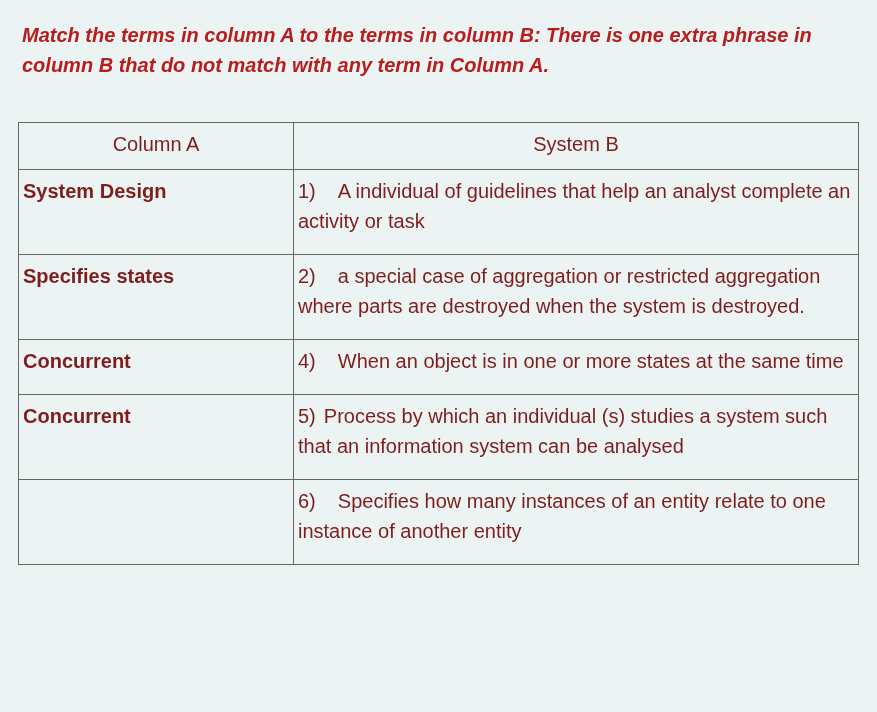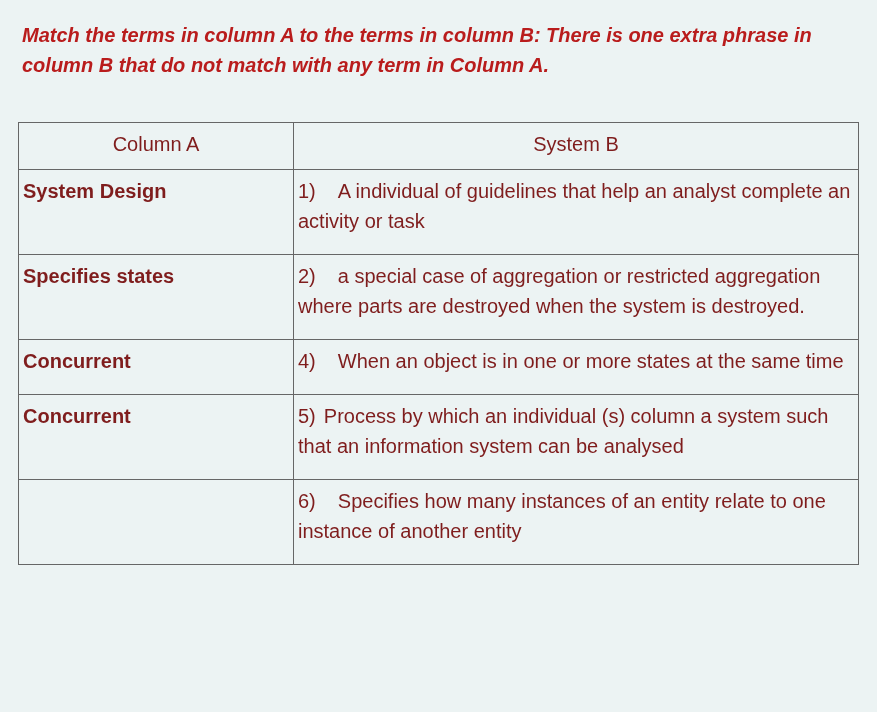--- a/index.html
+++ b/index.html
@@ -81,20 +81,20 @@
     <tr>
       <td class="term-cell">Specifies states</td>
       <td><span class="num gap1">2)</span><span>a special case of aggregation or restricted aggregation where parts are destroyed when the system is destroyed.</span></td>
     </tr>
     <tr>
       <td class="term-cell">Concurrent</td>
       <td><span class="num gap1">4)</span><span>When an object is in one or more states at the same time</span></td>
     </tr>
     <tr>
       <td class="term-cell">Concurrent</td>
-      <td><span class="num gap2">5)</span><span>Process by which an individual (s) column a system such that an information system can be analysed</span></td>
+      <td><span class="num gap2">5)</span><span>Process by which an individual (s) studies a system such that an information system can be analysed</span></td>
     </tr>
     <tr>
       <td class="term-cell"></td>
       <td><span class="num gap1">6)</span><span>Specifies how many instances of an entity relate to one instance of another entity</span></td>
     </tr>
   </tbody>
 </table>
 
 </body></html>

